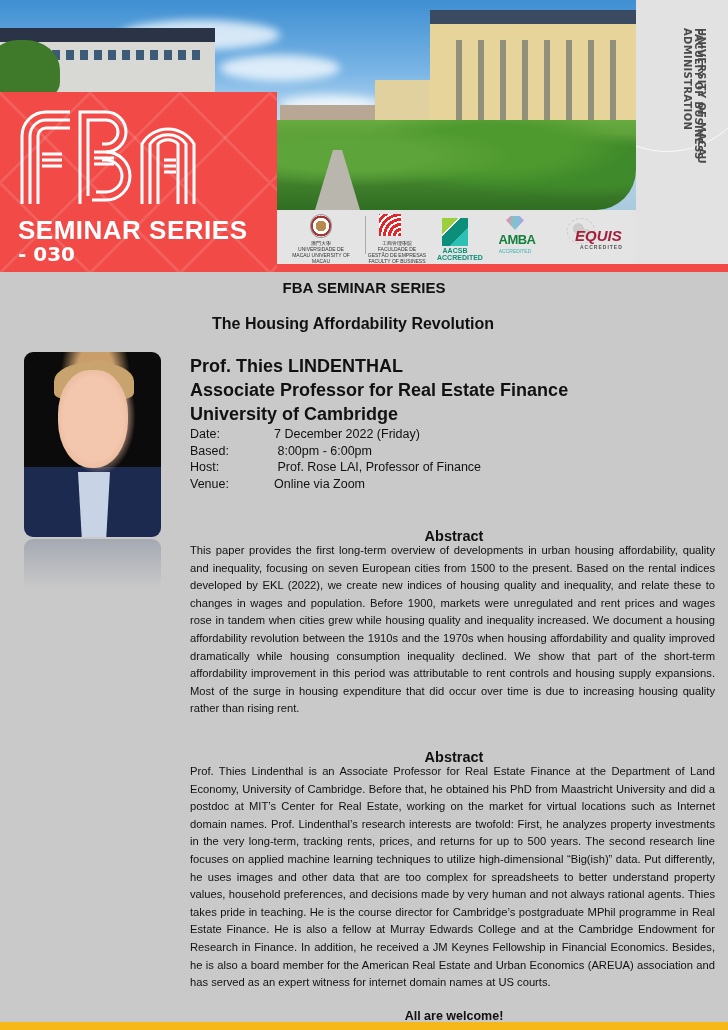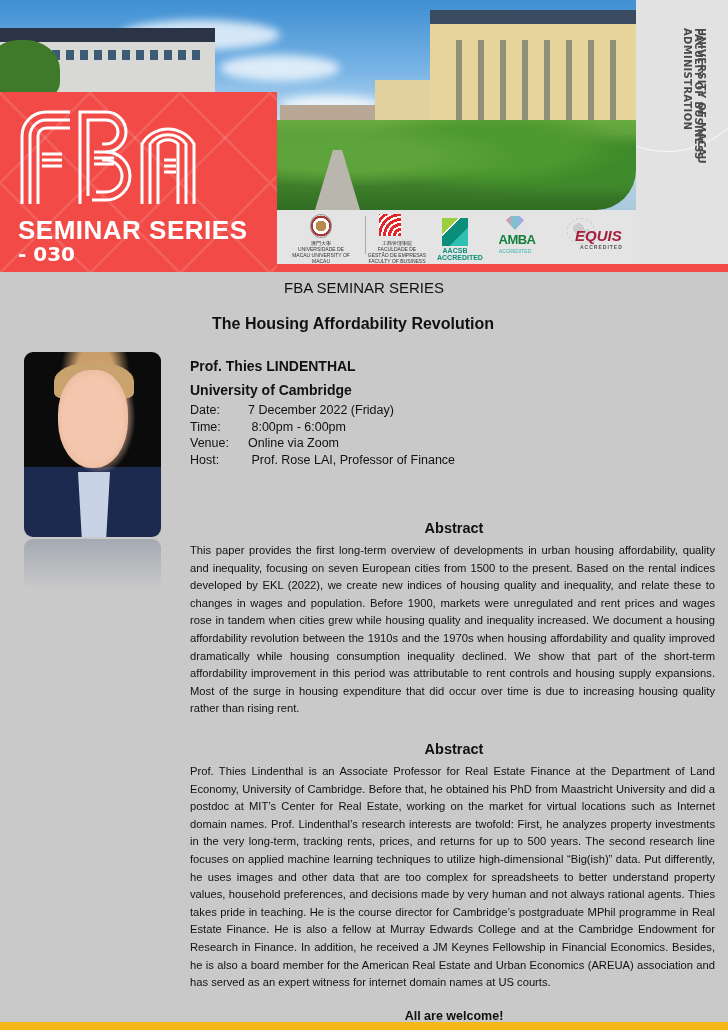--- a/index.html
+++ b/index.html
@@ -35,34 +35,34 @@
   .amba-txt{position:absolute;left:220px;top:22px;width:40px;text-align:center;color:#15803d;font-size:13px;font-weight:bold;letter-spacing:-.5px;}
   .amba-acc{position:absolute;left:218px;top:38px;width:40px;text-align:center;color:#3cb5b0;font-size:5px;}
   .equis-net{position:absolute;left:290px;top:8px;width:26px;height:24px;border-radius:50%;background:radial-gradient(circle at 40% 40%,#ccc 0 25%,transparent 26%),radial-gradient(circle at 70% 60%,#d5d5d5 0 20%,transparent 21%);border:1px dashed #ccc;}
   .equis-txt{position:absolute;left:298px;top:17px;color:#a51f3b;font-style:italic;font-weight:bold;font-size:15px;}
   .equis-acc{position:absolute;left:303px;top:34px;font-size:5px;letter-spacing:1px;color:#555;font-weight:bold;}
   .side-panel{position:absolute;left:636px;top:0;width:92px;height:265px;background:#e2e2e2;overflow:hidden;}
   .side-panel .arcs{position:absolute;left:-60px;top:-30px;width:180px;height:180px;border-radius:50%;border:1px solid rgba(255,255,255,.8);box-shadow:0 0 0 25px transparent;}
   .vert-text{position:absolute;top:28px;writing-mode:vertical-rl;font-weight:bold;font-size:10px;color:#4a4a4a;letter-spacing:.3px;font-family:"DejaVu Sans",sans-serif;}
   .red-bar{position:absolute;left:277px;top:264px;width:451px;height:8px;background:#f14a47;}
   .content{position:absolute;left:0;top:272px;width:728px;height:750px;}
-  .h-series{position:absolute;left:0;width:728px;top:7px;text-align:center;font-weight:normal;font-size:15px;}
+  .h-series{position:absolute;left:0;width:728px;top:7px;text-align:center;font-weight:bold;font-size:15px;}
   .h-title{position:absolute;left:212px;top:43px;font-weight:bold;font-size:16px;}
   .photo-wrap{position:absolute;left:24px;top:80px;width:137px;}
   .photo{width:137px;height:185px;border-radius:9px;background:radial-gradient(ellipse at 55% 35%,#f0c2a8 0 20%,transparent 34%),radial-gradient(ellipse at 52% 18%,#c99e6a 0 20%,transparent 35%),linear-gradient(180deg,#0b0b0b 0 62%,#1d2a4f 62% 100%);position:relative;overflow:hidden;}
   .photo .shirt{position:absolute;left:50px;top:120px;width:40px;height:70px;background:#c9d3e6;clip-path:polygon(10% 0,90% 0,80% 100%,20% 100%);}
   .photo .face{position:absolute;left:34px;top:18px;width:70px;height:98px;border-radius:45% 45% 48% 48%;background:radial-gradient(ellipse at 50% 50%,#f3c7ad 0 60%,#dba98c 100%);}
   .photo .hair{position:absolute;left:30px;top:10px;width:80px;height:38px;border-radius:50% 50% 20% 20%;background:#c9a36e;}
   .reflect{width:137px;height:50px;margin-top:2px;border-radius:9px;background:linear-gradient(180deg,rgba(120,130,150,.45),rgba(201,201,201,0));}
   .speaker-block{position:absolute;left:190px;top:82px;}
-  .sp-name,.sp-role,.sp-org{font-weight:bold;font-size:14px;line-height:24px;}
+  .sp-name,.sp-role,.sp-org{font-weight:bold;font-size:18px;line-height:24px;}
   .meta{font-size:12.5px;line-height:16.5px;margin-top:0;}
-  .meta-row{display:flex;}
+  .meta-row{display:flex;gap:26px;}
   .meta-k{width:58px;}
-  .sec-h{position:absolute;left:180px;width:548px;text-align:center;font-weight:bold;font-size:14.5px;}
+  .sec-h{position:absolute;left:180px;width:548px;text-align:center;font-weight:bold;font-size:14.5px;margin-top:8px;}
   .para{position:absolute;left:190px;width:525px;font-size:11.2px;line-height:17.6px;text-align:justify;font-family:"Liberation Sans",sans-serif;}
   .welcome{position:absolute;left:180px;width:548px;text-align:center;font-weight:bold;font-size:12.5px;}
   .yellow-bar{position:absolute;left:0;top:1022px;width:728px;height:8px;background:#f6b818;}
 </style>
 </head>
 <body>
 
 <div class="banner">
   <div class="sky">
     <div class="cloud" style="left:120px;top:20px;width:160px;height:30px;"></div>
@@ -137,37 +137,38 @@
     <div class="photo">
       <div class="hair"></div>
       <div class="face"></div>
       <div class="shirt"></div>
     </div>
     <div class="reflect"></div>
   </div>
 
   <div class="speaker-block">
     <div class="sp-name">Prof. Thies LINDENTHAL</div>
+    <div class="sp-role">Associate Professor for Real Estate Finance</div>
     <div class="sp-org">University of Cambridge</div>
     <div class="meta">
       <div class="meta-row">
         <span class="meta-k">Date:</span>
         <span>7 December 2022 (Friday)</span>
       </div>
       <div class="meta-row">
-        <span class="meta-k">Time:</span>
+        <span class="meta-k">Based:</span>
         <span style="white-space:pre"> 8:00pm - 6:00pm</span>
+      </div>
+      <div class="meta-row">
+        <span class="meta-k">Host:</span>
+        <span style="white-space:pre"> Prof. Rose LAI, Professor of Finance</span>
       </div>
       <div class="meta-row">
         <span class="meta-k">Venue:</span>
         <span>Online via Zoom</span>
-      </div>
-      <div class="meta-row">
-        <span class="meta-k">Host:</span>
-        <span style="white-space:pre"> Prof. Rose LAI, Professor of Finance</span>
       </div>
     </div>
   </div>
 
   <div class="sec-h" style="top:248px;">Abstract</div>
   <div class="para" style="top:270px;">This paper provides the first long-term overview of developments in urban housing affordability, quality and inequality, focusing on seven European cities from 1500 to the present. Based on the rental indices developed by EKL (2022), we create new indices of housing quality and inequality, and relate these to changes in wages and population. Before 1900, markets were unregulated and rent prices and wages rose in tandem when cities grew while housing quality and inequality increased. We document a housing affordability revolution between the 1910s and the 1970s when housing affordability and quality improved dramatically while housing consumption inequality declined. We show that part of the short-term affordability improvement in this period was attributable to rent controls and housing supply expansions. Most of the surge in housing expenditure that did occur over time is due to increasing housing quality rather than rising rent.</div>
 
   <div class="sec-h" style="top:469px;">Abstract</div>
   <div class="para" style="top:491px;">Prof. Thies Lindenthal is an Associate Professor for Real Estate Finance at the Department of Land Economy, University of Cambridge. Before that, he obtained his PhD from Maastricht University and did a postdoc at MIT’s Center for Real Estate, working on the market for virtual locations such as Internet domain names. Prof.  Lindenthal’s research interests are twofold: First, he analyzes property investments in the very long-term, tracking rents, prices, and returns for up to 500 years. The second research line focuses on applied machine learning techniques to utilize high-dimensional “Big(ish)” data. Put differently, he uses images and other data that are too complex for spreadsheets to better understand property values, household preferences, and decisions made by very human and not always rational agents. Thies takes pride in teaching. He is the course director for Cambridge’s postgraduate MPhil programme in Real Estate Finance. He is also a fellow at Murray Edwards College and at the Cambridge Endowment for Research in Finance. In addition, he received a JM Keynes Fellowship in Financial Economics. Besides, he is also a board member for the American Real Estate and Urban Economics (AREUA) association and has served as an expert witness for internet domain names at US courts.</div>
 

